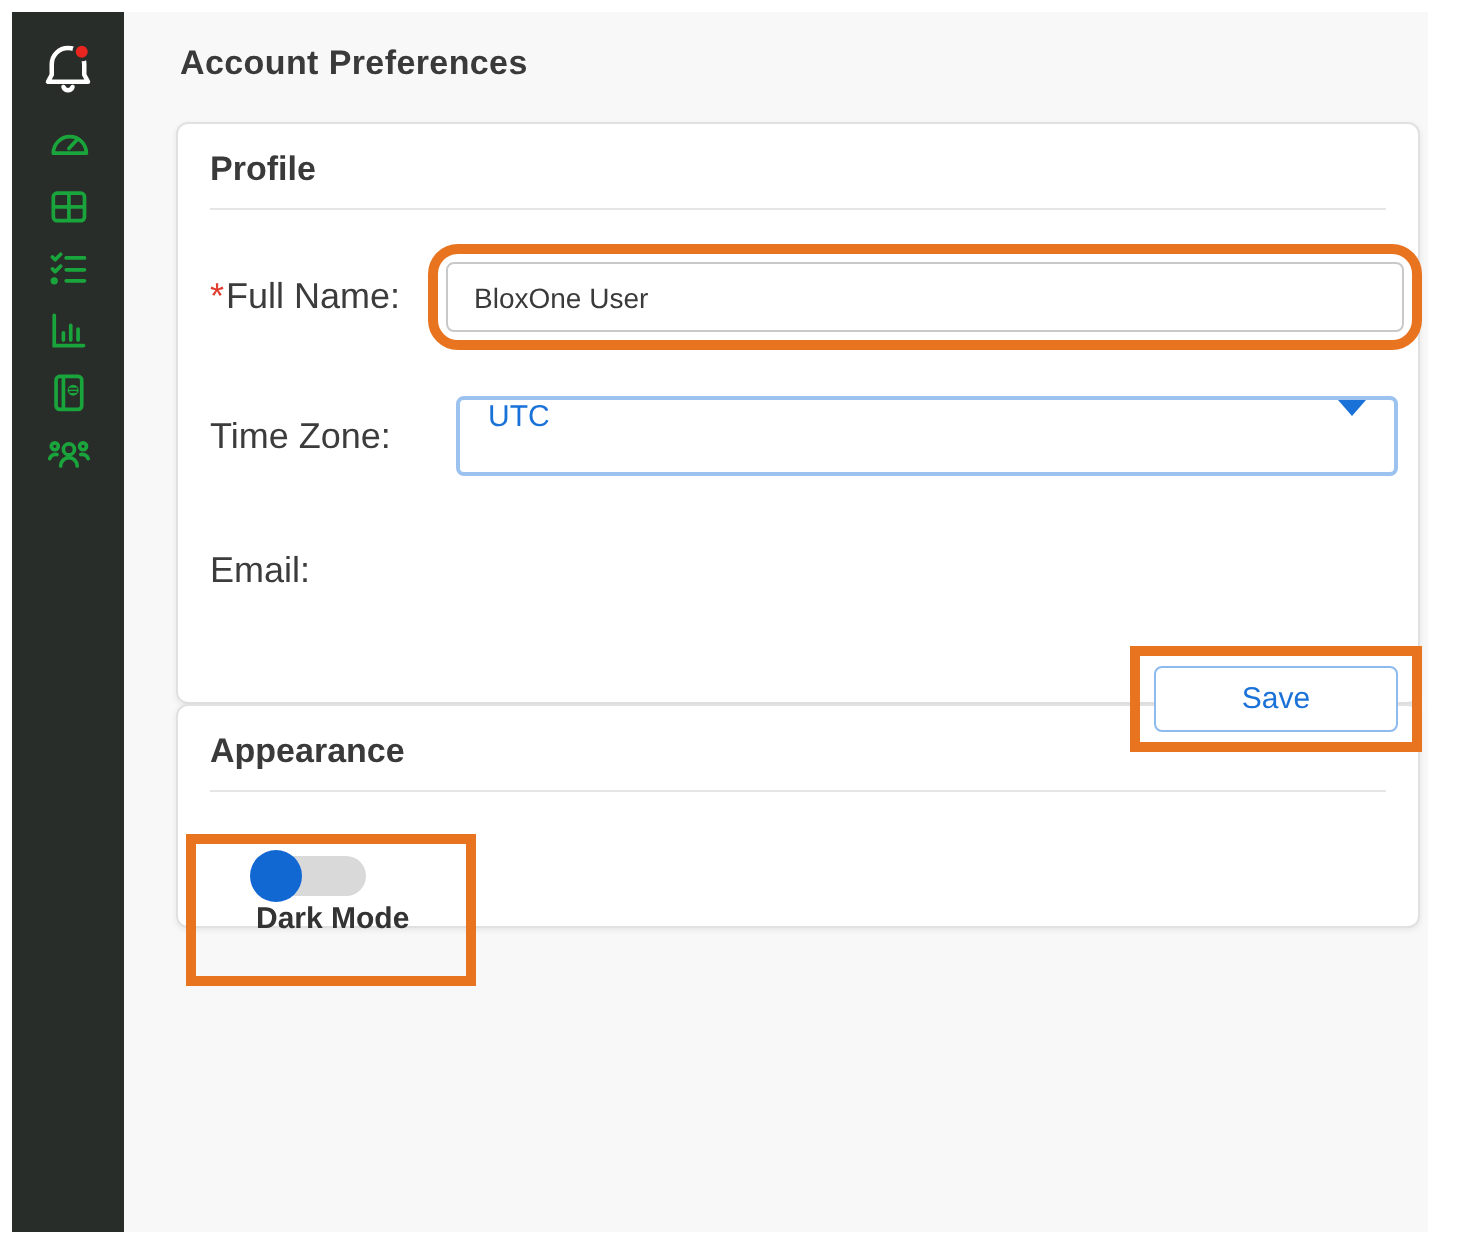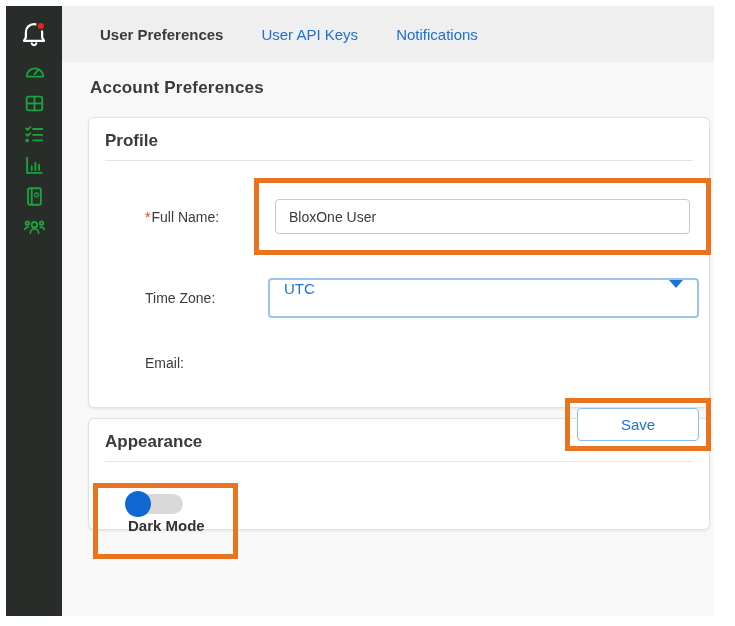--- a/index.html
+++ b/index.html
@@ -22,32 +22,32 @@
   .tab { font-size:15px; cursor:pointer; white-space:nowrap; }
   .tab.active { color:#3a3a3a; font-weight:bold; }
   .tab.link { color:#1f6fd0; }
 
   .content { padding-left:26px; }
   h1.page-title { margin:16px 0 0 2px; font-size:17px; font-weight:bold; color:#3a3a3a; letter-spacing:0.2px; }
 
   .card { background:#ffffff; border:1px solid #e1e1e1; border-radius:6px;
           box-shadow:0 1px 3px rgba(0,0,0,0.08); width:622px; overflow:visible; }
   .profile-card { margin-top:19px; height:291px; }
-  .appearance-card { margin-top:10px; height:112px; }
+  .appearance-card { margin-top:0; height:112px; }
   .card-title { padding:13px 16px 9px; font-size:17px; font-weight:bold; color:#3a3a3a; }
   .divider { border-bottom:1px solid #e5e5e5; margin:0 16px; }
 
   .row { display:flex; align-items:center; padding:0 10px 0 16px; }
-  .label { font-size:14px; color:#3c3c3c;margin-left:40px; }
+  .label { font-size:18px; color:#3c3c3c; }
   .label.w-name { width:109px; }
   .label.w-std  { width:123px; }
   .req { color:#e23b30; margin-right:1px; }
 
   .annot { border:5px solid #e97420; }
-  .annot-input { flex:1; padding:16px; margin-right:-12px; }
+  .annot-input { flex:1; padding:4px; margin-right:-12px;border-radius:15px; }
   .fullname-row { margin-top:17px; }
   .text-input { width:100%; height:35px; border:1px solid #c9c9c9; border-radius:4px;
                 padding:0 13px; font-size:14px; color:#3a3a3a; background:#fff;
                 font-family:"Liberation Sans", sans-serif; outline:none; }
 
   .tz-row { margin-top:23px; }
   .select { flex:1; height:40px; background:#fff; border:2px solid #9cc2ef; border-radius:4px;
             display:flex; align-items:flex-start; justify-content:space-between;
             padding:0 14px; cursor:pointer; }
   .select-value { font-size:15px; color:#1a72d8; }
@@ -131,25 +131,20 @@
           <circle cx="4.8" cy="7.8" r="1.9"></circle>
           <path d="M2 14.5a3.5 3.5 0 0 1 4-2.2"></path>
           <circle cx="20.2" cy="7.8" r="1.9"></circle>
           <path d="M23 14.5a3.5 3.5 0 0 0-4-2.2"></path>
         </svg>
       </div>
     </div>
   </aside>
 
   <main class="main">
-    <nav class="tabbar">
-      <span class="tab active">User Preferences</span>
-      <span class="tab link">User API Keys</span>
-      <span class="tab link">Notifications</span>
-    </nav>
 
     <section class="content">
       <h1 class="page-title">Account Preferences</h1>
 
       <div class="card profile-card">
         <div class="card-title">Profile</div>
         <div class="divider"></div>
 
         <div class="row fullname-row">
           <div class="label w-name">

